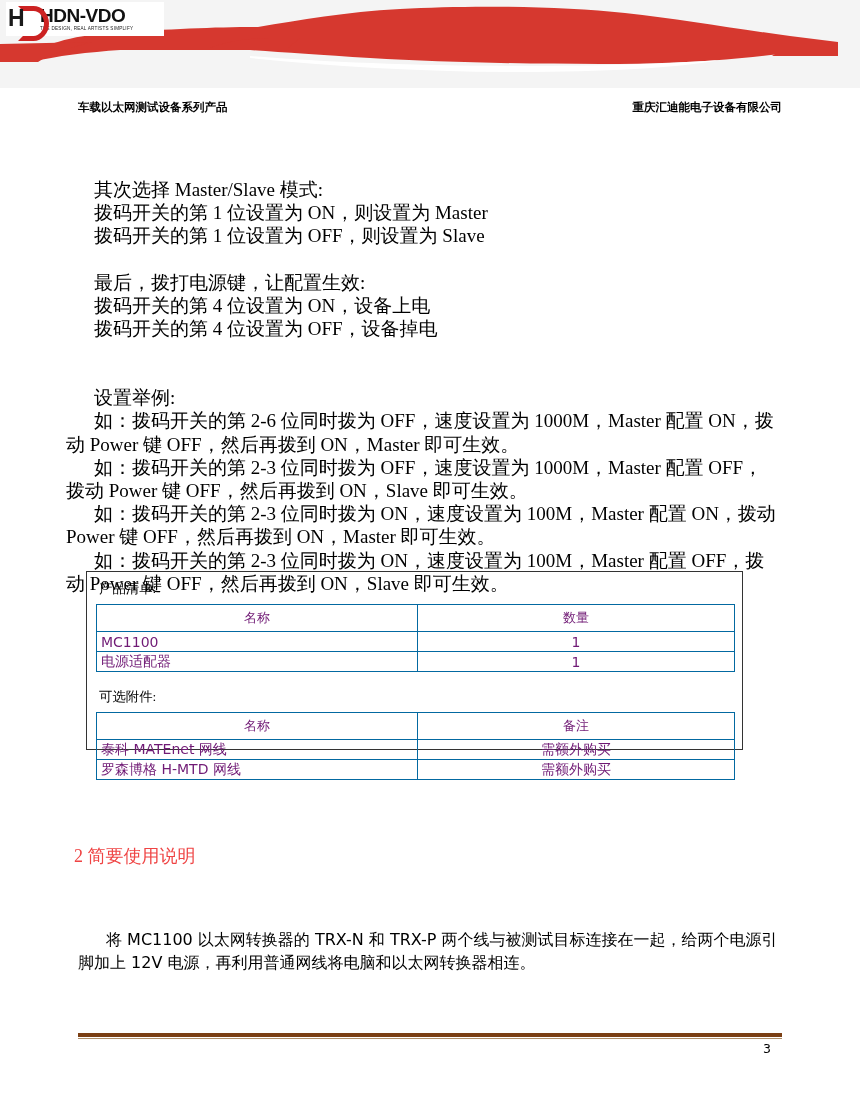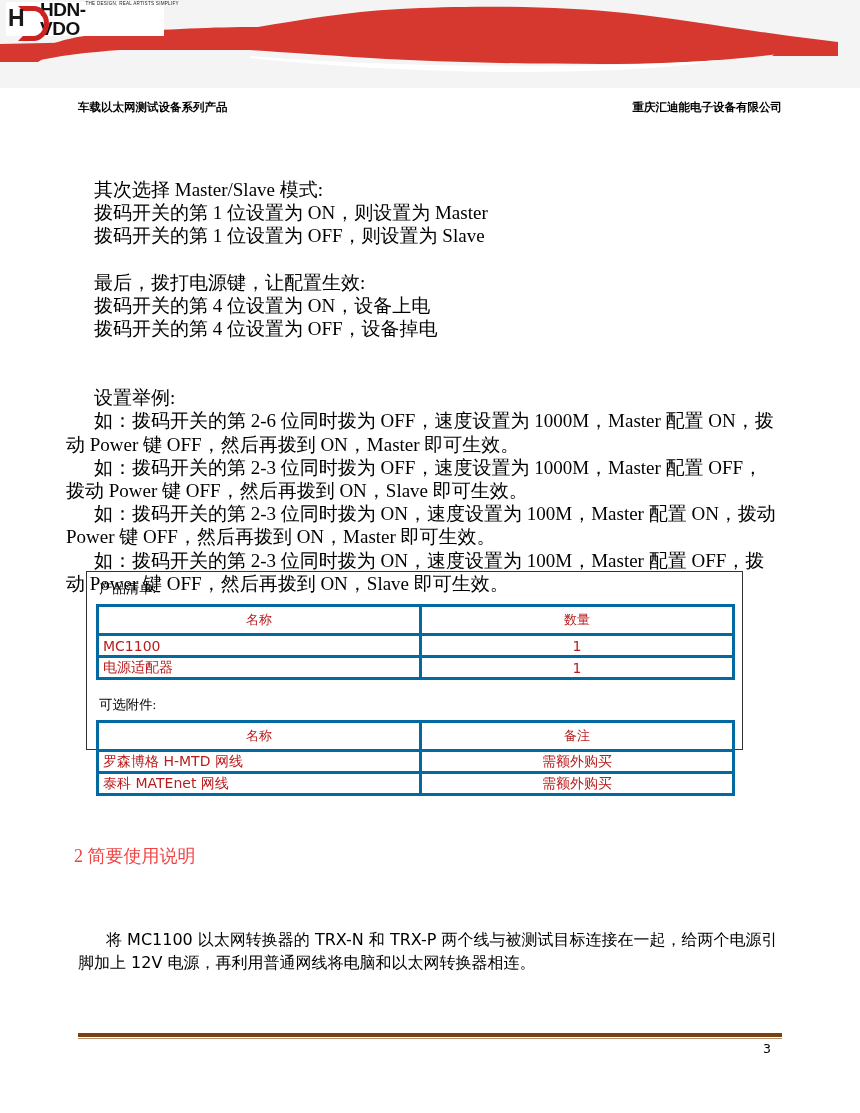--- a/index.html
+++ b/index.html
@@ -63,21 +63,21 @@
     left: 12px; top: 2px;
     width: 21px;
     height: 25px;
     border: 5px solid #cc2222;
     border-left-color: transparent;
     border-radius: 0 50% 50% 0 / 0 50% 50% 0;
     z-index: 2;
   }
   .logo-text {
     display: flex;
-    flex-direction: row;
+    flex-direction: column;
     justify-content: center;
     line-height: 1;
   }
   .logo-name {
     font-family: "Liberation Sans", sans-serif;
     font-weight: bold;
     font-size: 19px;
     letter-spacing: -0.5px;
     color: #111111;
   }
@@ -137,24 +137,24 @@
   .box-label.second { padding-top: 16px; }
   .doc-table {
     border-collapse: collapse;
     width: 639px;
     margin-left: 9px;
     margin-top: 6px;
     table-layout: fixed;
   }
   .doc-table th,
   .doc-table td {
-    border: 3px solid #0369a1;
+    border: 1px solid #0369a1;
     font-weight: normal;
     font-size: 13.2px;
-    color: #b91c1c;
+    color: #701a75;
   }
   .doc-table th {
     text-align: center;
     height: 24px;
     font-family: "DejaVu Sans", "Liberation Sans", sans-serif;
     font-size: 13px;
   }
   .doc-table td {
     height: 19px;
     padding: 0 4px;
@@ -292,25 +292,25 @@
 
   <table class="doc-table">
     <thead>
       <tr>
         <th class="col-name">名称</th>
         <th>备注</th>
       </tr>
     </thead>
     <tbody>
       <tr>
+        <td>泰科 MATEnet 网线</td>
+        <td class="c">需额外购买</td>
+      </tr>
+      <tr>
         <td>罗森博格 H-MTD 网线</td>
-        <td class="c">需额外购买</td>
-      </tr>
-      <tr>
-        <td>泰科 MATEnet 网线</td>
         <td class="c">需额外购买</td>
       </tr>
     </tbody>
   </table>
 </div>
 
 <div class="section-heading">2 简要使用说明</div>
 <div class="section-para">将 MC1100 以太网转换器的 TRX-N 和 TRX-P 两个线与被测试目标连接在一起，给两个电源引脚加上 12V 电源，再利用普通网线将电脑和以太网转换器相连。</div>
 
 <div class="footer-rule">

